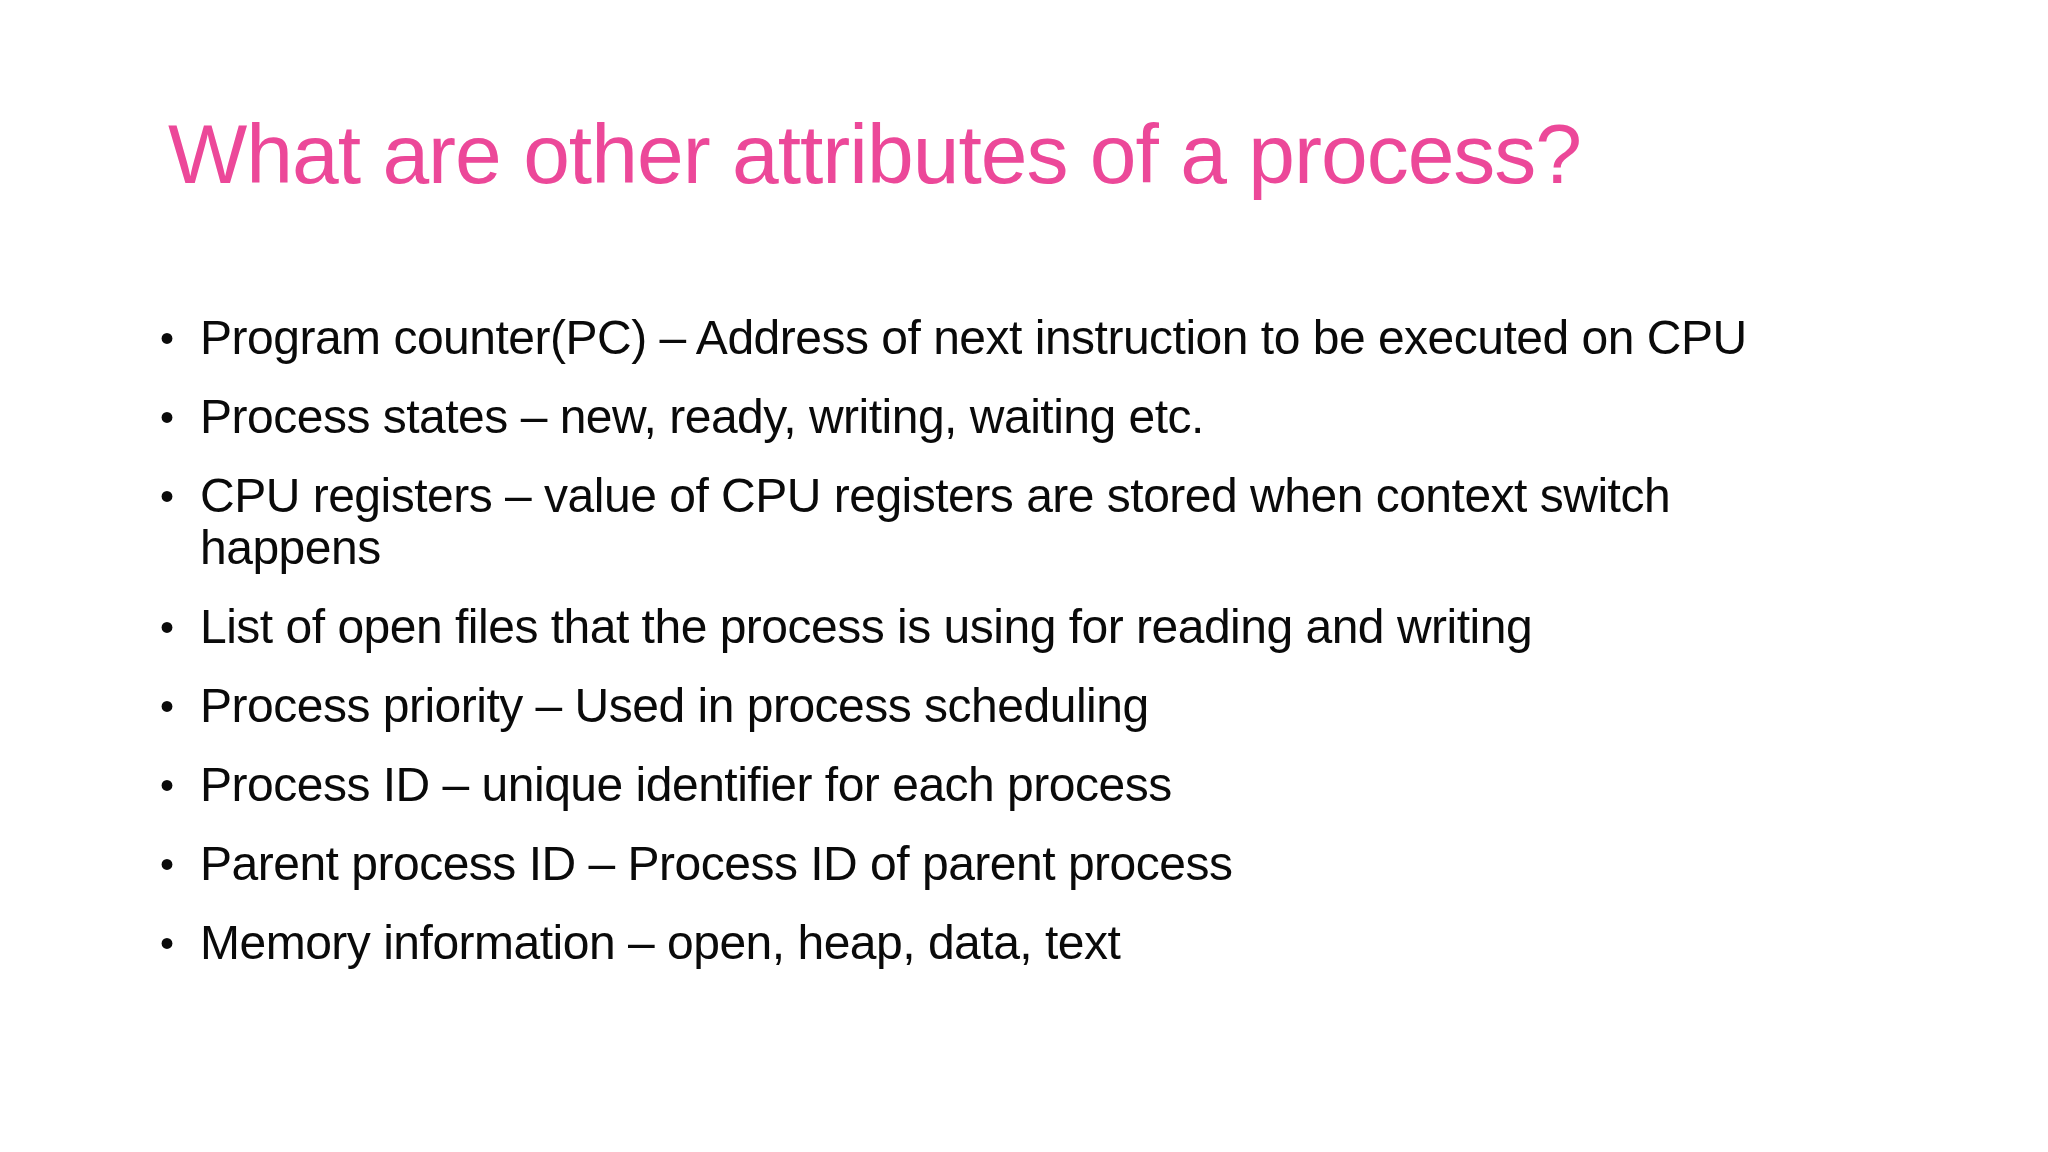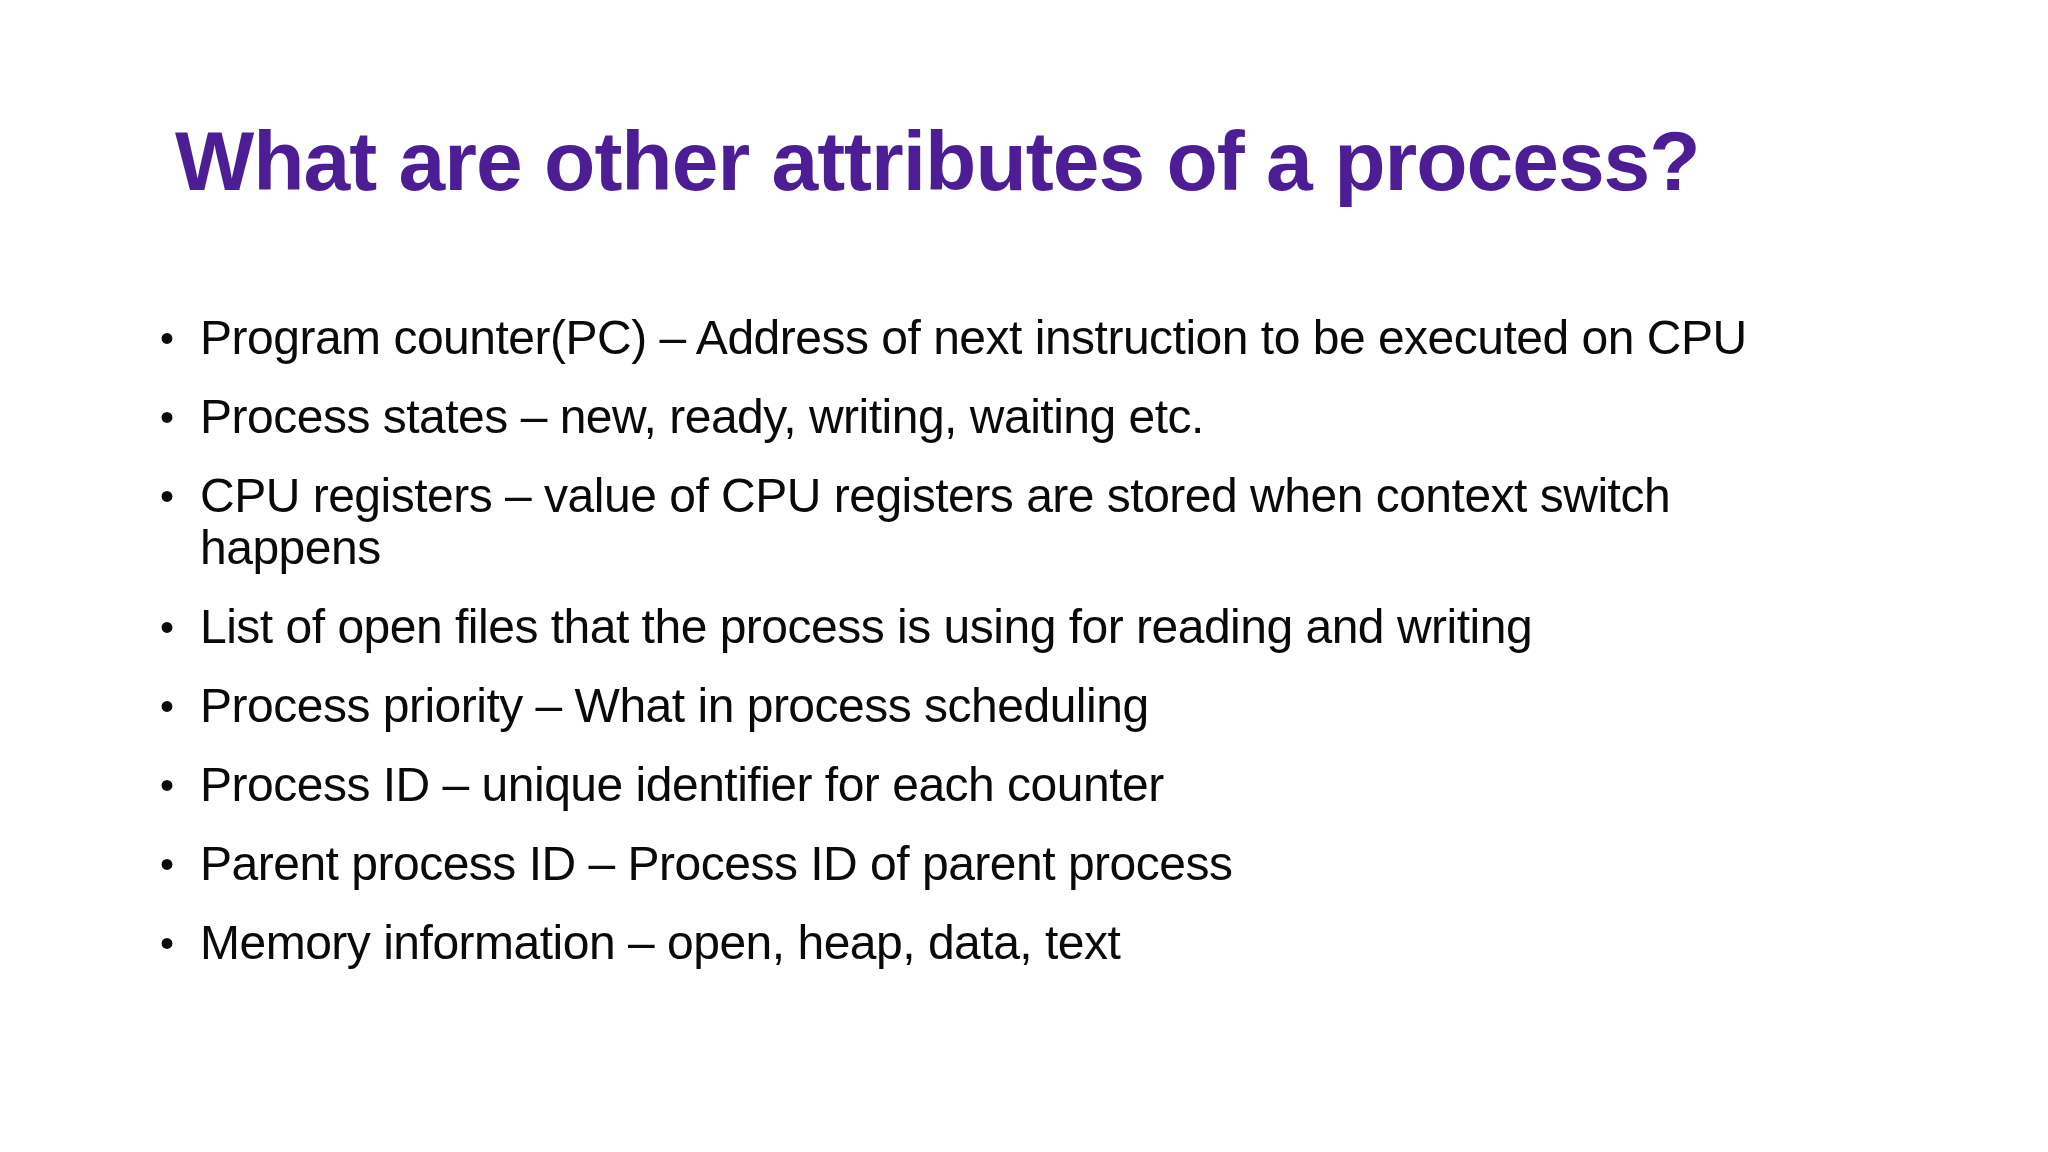--- a/index.html
+++ b/index.html
@@ -13,26 +13,26 @@
     height: 1152px;
     background: #ffffff;
     overflow: hidden;
     font-family: "Liberation Sans", "DejaVu Sans", sans-serif;
     color: #0a0a0a;
   }
   .slide-title {
     position: absolute;
     left: 160px;
     top: 96px;
-    margin: 15px;
+    margin: 8px;
     font-size: 84px;
-    font-weight: 700;
+    font-weight: 400;
     letter-spacing: -1px;
     line-height: 1.2;
-    color: #4c1d95;
+    color: #ec4899;
     white-space: nowrap;
   }
   .bullet-list {
     position: absolute;
     left: 160px;
     top: 312px;
     width: 1690px;
     margin: 0;
     padding: 0;
     list-style: none;
@@ -72,25 +72,25 @@
     <li class="bullet-item">
       <span class="bullet-marker">•</span>
       <span class="bullet-text">CPU registers – value of CPU registers are stored when context switch happens</span>
     </li>
     <li class="bullet-item">
       <span class="bullet-marker">•</span>
       <span class="bullet-text">List of open files that the process is using for reading and writing</span>
     </li>
     <li class="bullet-item">
       <span class="bullet-marker">•</span>
-      <span class="bullet-text">Process priority – What in process scheduling</span>
+      <span class="bullet-text">Process priority – Used in process scheduling</span>
     </li>
     <li class="bullet-item">
       <span class="bullet-marker">•</span>
-      <span class="bullet-text">Process ID – unique identifier for each counter</span>
+      <span class="bullet-text">Process ID – unique identifier for each process</span>
     </li>
     <li class="bullet-item">
       <span class="bullet-marker">•</span>
       <span class="bullet-text">Parent process ID – Process ID of parent process</span>
     </li>
     <li class="bullet-item">
       <span class="bullet-marker">•</span>
       <span class="bullet-text">Memory information – open, heap, data, text</span>
     </li>
   </ul>

